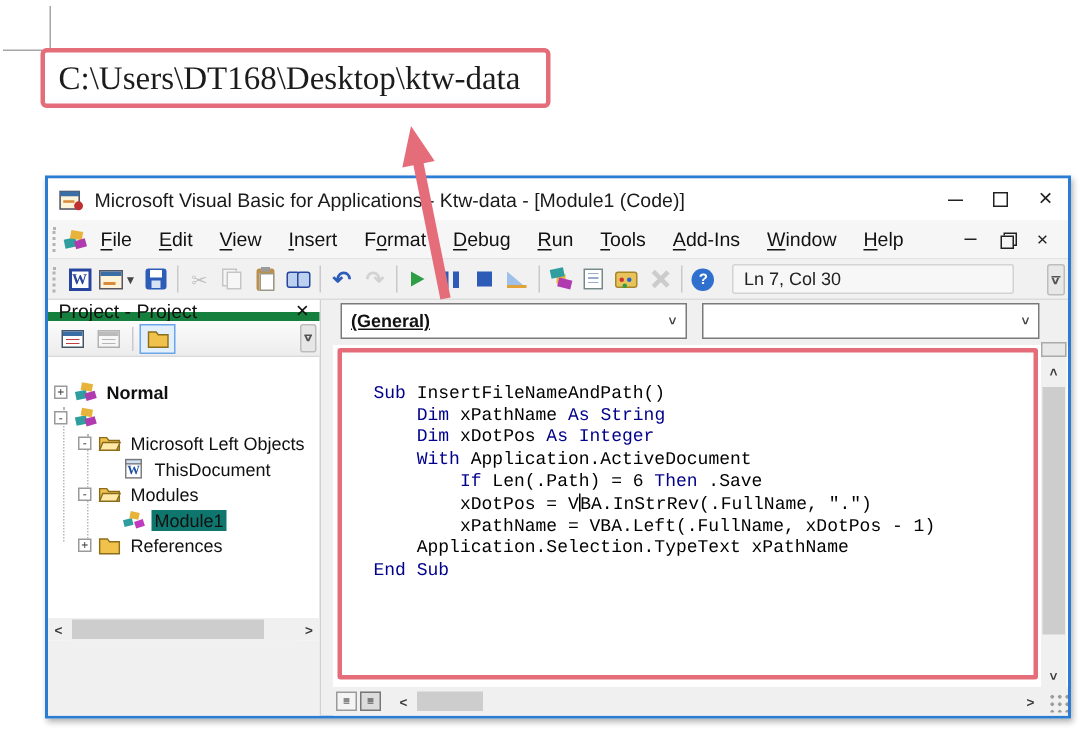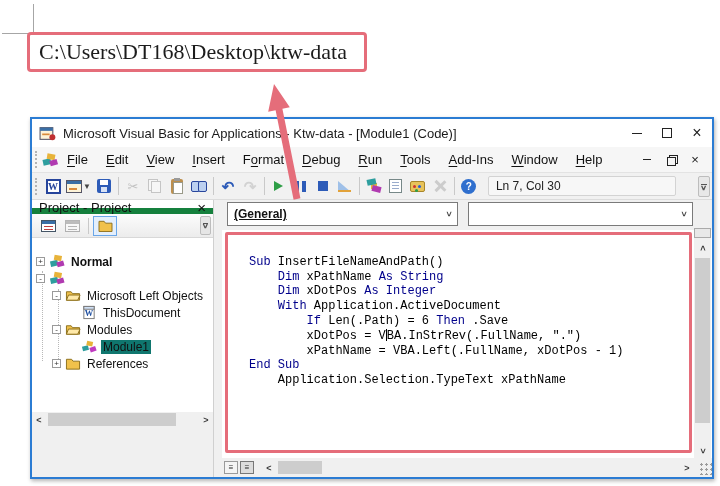--- a/index.html
+++ b/index.html
@@ -460,22 +460,22 @@
       <div class="editor">
         <div class="code-box" id="code-box">
             <div class="code-line"></div>
             <div class="code-line"><span class="kw">Sub</span><span class="tx"> InsertFileNameAndPath()</span></div>
             <div class="code-line"><span class="tx">    </span><span class="kw">Dim</span><span class="tx"> xPathName </span><span class="kw">As</span><span class="tx"> </span><span class="kw">String</span></div>
             <div class="code-line"><span class="tx">    </span><span class="kw">Dim</span><span class="tx"> xDotPos </span><span class="kw">As</span><span class="tx"> </span><span class="kw">Integer</span></div>
             <div class="code-line"><span class="tx">    </span><span class="kw">With</span><span class="tx"> Application.ActiveDocument</span></div>
             <div class="code-line"><span class="tx">        </span><span class="kw">If</span><span class="tx"> Len(.Path) = 6 </span><span class="kw">Then</span><span class="tx"> .Save</span></div>
             <div class="code-line"><span class="tx">        xDotPos = V</span><span class="caret-bar"></span><span class="tx">BA.InStrRev(.FullName, ".")</span></div>
             <div class="code-line"><span class="tx">        xPathName = VBA.Left(.FullName, xDotPos - 1)</span></div>
+            <div class="code-line"><span class="tx">    Application.Selection.TypeText xPathName</span></div>
             <div class="code-line"><span class="kw">End Sub</span></div>
-            <div class="code-line"><span class="tx">    Application.Selection.TypeText xPathName</span></div>
           </div>
         <div class="vscroll">
           <div class="split-box"></div>
           <div class="up">
               <i>&gt;</i>
             </div>
           <div class="vthumb"></div>
           <div class="down">
               <i>&gt;</i>
             </div>

